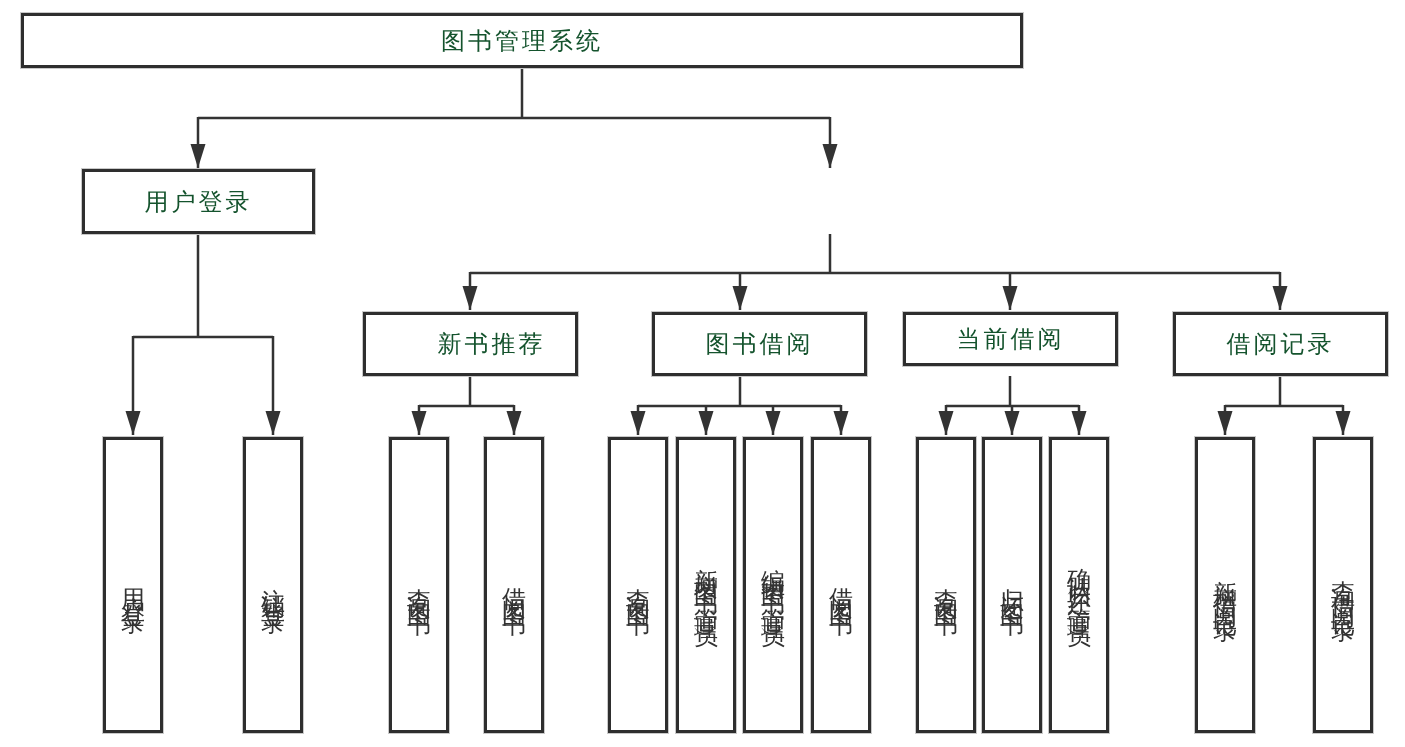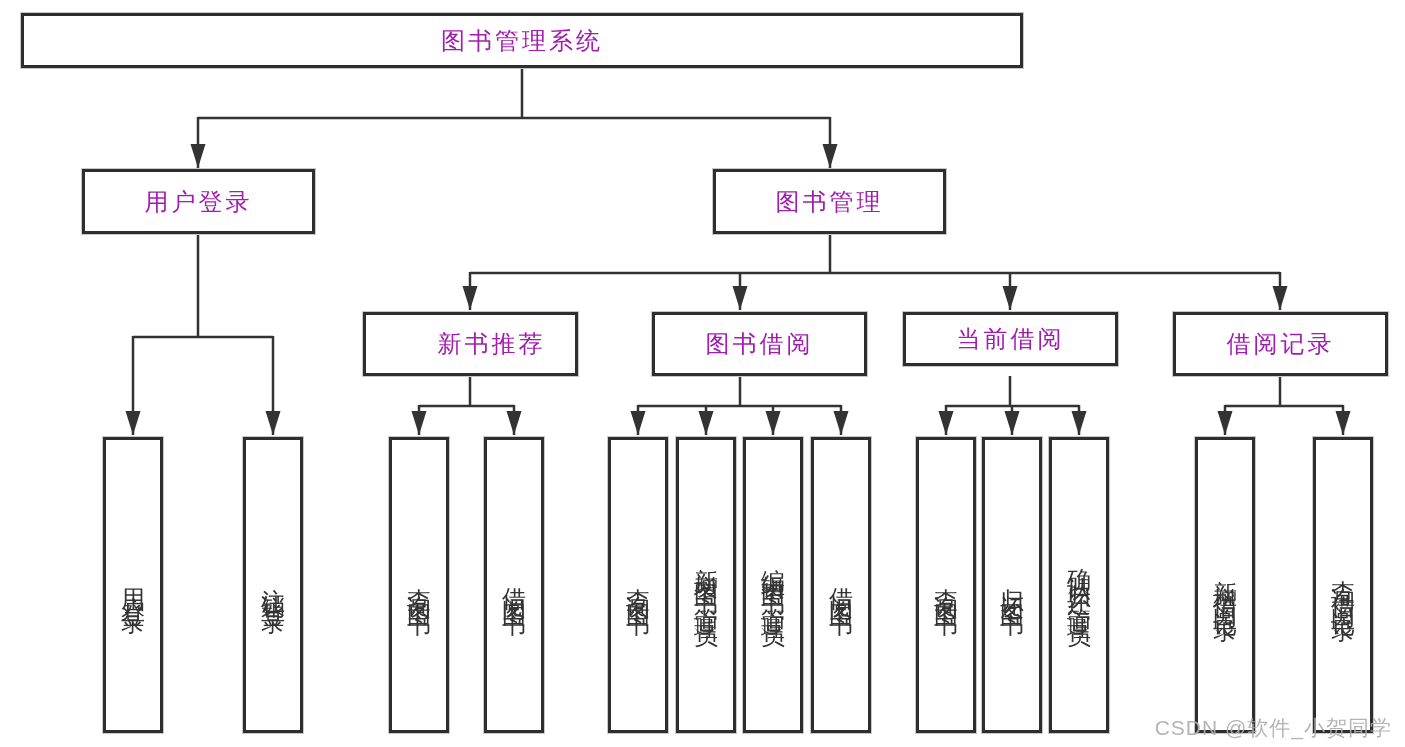--- a/index.html
+++ b/index.html
@@ -23,21 +23,21 @@
     background: #ffffff;
     box-shadow: 0 0 0 1px #c9c9c9;
     display: flex;
     align-items: center;
     justify-content: center;
     z-index: 2;
   }
   .hbox span {
     font-size: 24px;
     letter-spacing: 3px;
-    color: #a21caf;
+    color: #14532d;
     white-space: nowrap;
   }
   .vbox span {
     writing-mode: vertical-rl;
     text-orientation: mixed;
     font-size: 24px;
     letter-spacing: 8px;
     line-height: 1;
     color: #333333;
     white-space: nowrap;
@@ -102,23 +102,20 @@
     </g>
   </svg>
 
   <div class="box hbox" style="left:21px; top:13px; width:1002px; height:55px;">
     <span>图书管理系统</span>
   </div>
 
   <div class="box hbox" style="left:82px; top:169px; width:233px; height:65px;">
     <span>用户登录</span>
   </div>
-  <div class="box hbox" style="left:713px; top:169px; width:233px; height:65px;">
-    <span>图书管理</span>
-  </div>
 
   <div class="box hbox" style="left:363px; top:312px; width:215px; height:64px;padding-left:42px;">
     <span>新书推荐</span>
   </div>
   <div class="box hbox" style="left:652px; top:312px; width:215px; height:64px;">
     <span>图书借阅</span>
   </div>
   <div class="box hbox" style="left:903px; top:312px; width:215px; height:54px;">
     <span>当前借阅</span>
   </div>
@@ -163,15 +160,14 @@
     <span>确认归还（管理员）</span>
   </div>
 
   <div class="box vbox" style="left:1195px; top:437px; width:60px; height:296px;">
     <span>新增借阅记录</span>
   </div>
   <div class="box vbox" style="left:1313px; top:437px; width:60px; height:296px;">
     <span>查询借阅记录</span>
   </div>
 
-  <div class="watermark">CSDN @软件_小贺同学</div>
 
 </div>
 
 </body></html>

